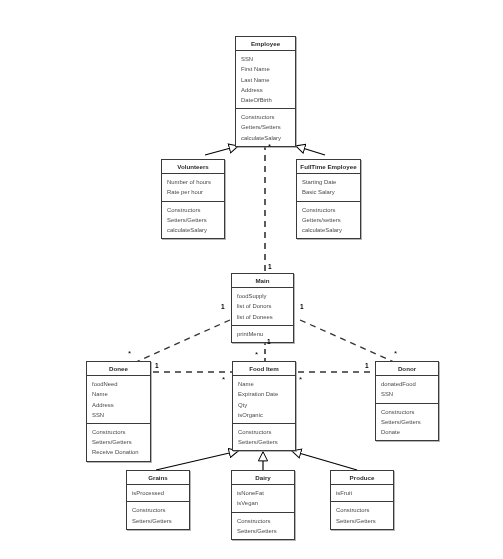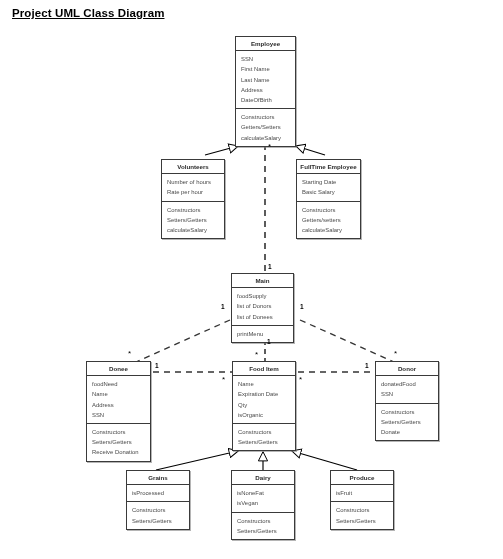--- a/index.html
+++ b/index.html
@@ -80,21 +80,20 @@
   .mult.star {
     font-size: 8px;
     font-weight: normal;
   }
 </style>
 </head>
 <body>
 
 <div id="canvas">
 
-  <div id="diagram-title">Project UML Class Diagram</div>
 
   <svg class="edges" viewBox="0 0 503 559">
     <defs>
       <marker id="hollow-tri" markerWidth="11" markerHeight="11" refX="9.5" refY="5.5" orient="auto" markerUnits="userSpaceOnUse">
         <path d="M0.6,0.9 L9.8,5.5 L0.6,10.1 Z" fill="#ffffff" stroke="#000000" stroke-width="1"></path>
       </marker>
     </defs>
 
     <line x1="205" y1="155" x2="238" y2="146" stroke="#000" stroke-width="1.15" marker-end="url(#hollow-tri)"></line>
 

